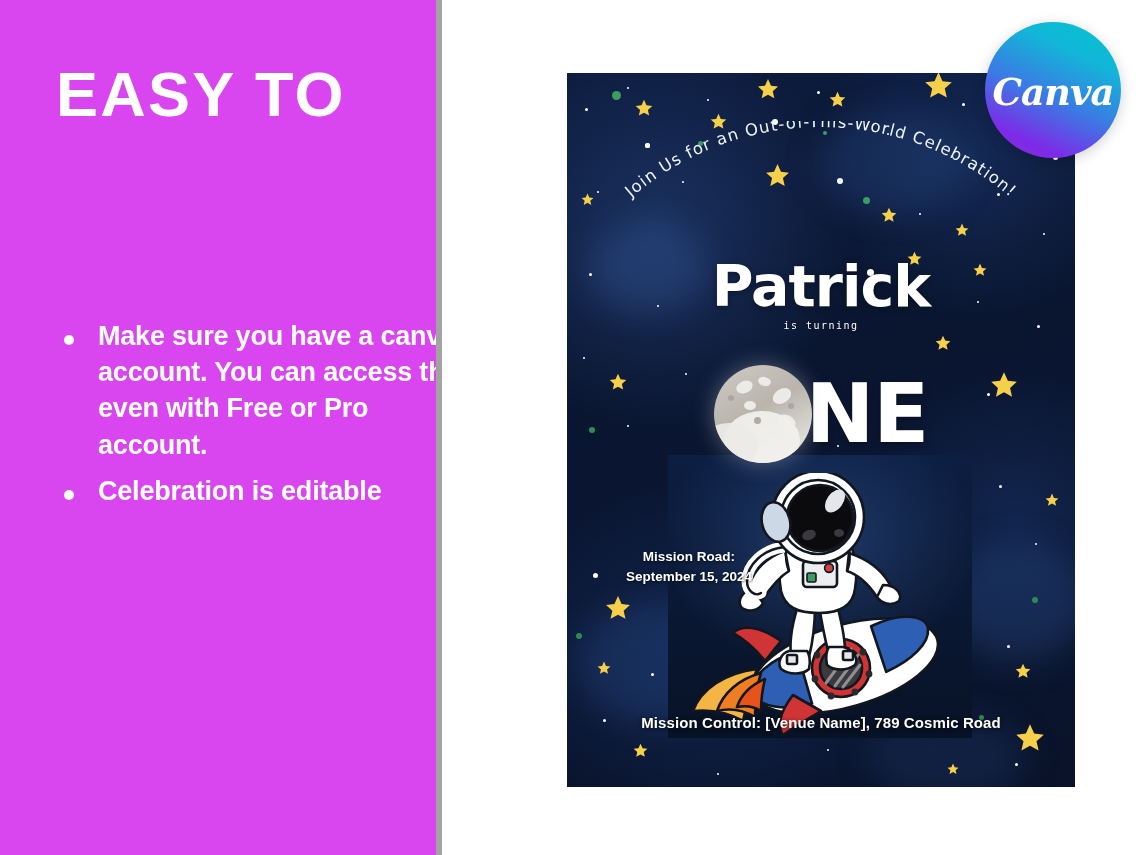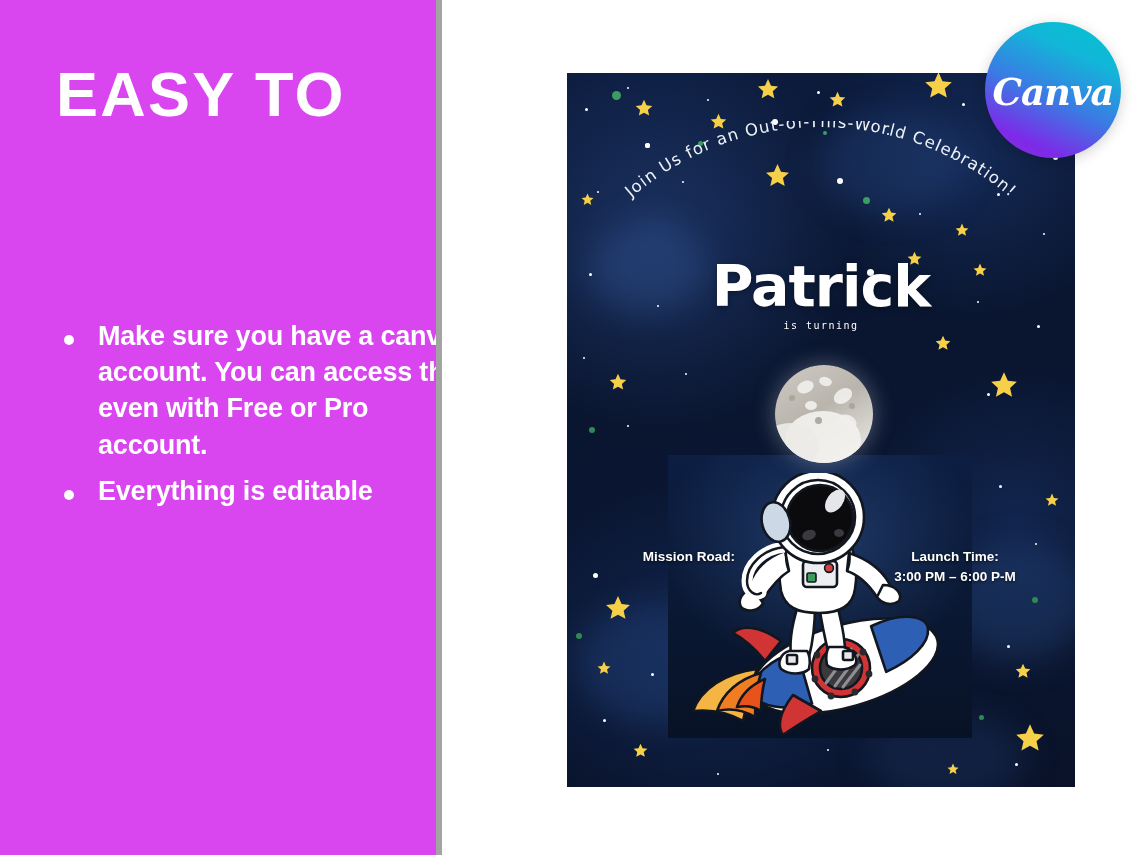--- a/index.html
+++ b/index.html
@@ -182,21 +182,21 @@
     <span class="hl-line">EASY TO</span>
   </h1>
 
   <ul id="bullet-list">
     <li>
       <span class="dot"></span>
       <span>Make sure you have a canva account. You can access this even with Free or Pro account.</span>
     </li>
     <li>
       <span class="dot"></span>
-      <span>Everything is editable</span>
+      <span>Celebration is editable</span>
     </li>
   </ul>
 </div>
 
 <div id="card">
 
   <div class="starfield">
     <div class="nebula" style="left:20px;top:150px;width:120px;height:90px;background:rgba(58,96,166,.30);"></div>
     <div class="nebula" style="left:250px;top:40px;width:150px;height:100px;background:rgba(48,86,156,.25);"></div>
     <div class="nebula" style="left:10px;top:530px;width:170px;height:120px;background:rgba(48,86,156,.28);"></div>
@@ -391,20 +391,21 @@
       <div class="crater" style="left:22px;top:16px;width:17px;height:12px;transform:rotate(-22deg);"></div>
       <div class="crater" style="left:44px;top:12px;width:13px;height:9px;transform:rotate(14deg);"></div>
       <div class="crater" style="left:58px;top:24px;width:20px;height:14px;transform:rotate(-34deg);"></div>
       <div class="crater" style="left:30px;top:36px;width:12px;height:9px;"></div>
       <div class="crater" style="left:63px;top:50px;width:19px;height:13px;transform:rotate(24deg);"></div>
       <div class="crater" style="left:52px;top:72px;width:16px;height:11px;transform:rotate(-12deg);"></div>
       <div class="crater d" style="left:40px;top:52px;width:7px;height:7px;"></div>
       <div class="crater d" style="left:14px;top:30px;width:6px;height:6px;"></div>
       <div class="crater d" style="left:74px;top:38px;width:6px;height:6px;"></div>
     </div>
+    <div id="age-text">NE</div>
   </div>
 
   <svg id="astro-rocket" viewBox="0 0 280 270">
     <g stroke="#12161f" stroke-width="2.6" stroke-linejoin="round" stroke-linecap="round">
 
       <ellipse cx="160" cy="193" rx="96" ry="41" transform="rotate(-16 160 193)" fill="#ffffff"></ellipse>
       <path d="M 196,162 C 232,156 252,168 250,180 C 248,194 226,206 198,210 Z" fill="#2d5fb4" transform="rotate(-16 160 193)"></path>
       <path d="M 64,193 C 64,177 92,166 118,166 L 118,220 C 92,220 64,209 64,193 Z" fill="#2d5fb4" transform="rotate(-16 160 193)"></path>
 
       <circle cx="156" cy="195" r="29" fill="#d03434"></circle>
@@ -456,24 +457,22 @@
       <ellipse cx="150" cy="28" rx="8" ry="13" transform="rotate(36 150 28)" fill="#e4e6ea" stroke="none"></ellipse>
       <ellipse cx="124" cy="62" rx="7" ry="5" transform="rotate(-18 124 62)" fill="#3a3a3e" stroke="none"></ellipse>
       <ellipse cx="154" cy="60" rx="5" ry="4" fill="#3a3a3e" stroke="none"></ellipse>
 
       <ellipse cx="91" cy="49" rx="14" ry="20" transform="rotate(-14 91 49)" fill="#cdd8e6"></ellipse>
     </g>
   </svg>
 
   <div class="detail-block" id="mission-date">
     <div>Mission Road:</div>
+    <div>September 15, 2024</div>
   </div>
 
-  <div class="detail-block" id="launch-time">
-    <div>Launch Time:</div>
-    <div>3:00 PM – 6:00 P-M</div>
-  </div>
-
+
+  <div id="mission-control">Mission Control: [Venue Name], 789 Cosmic Road</div>
 </div>
 
 <div id="canva-badge">
   <span id="canva-wordmark">Canva</span>
 </div>
 
 </body></html>

